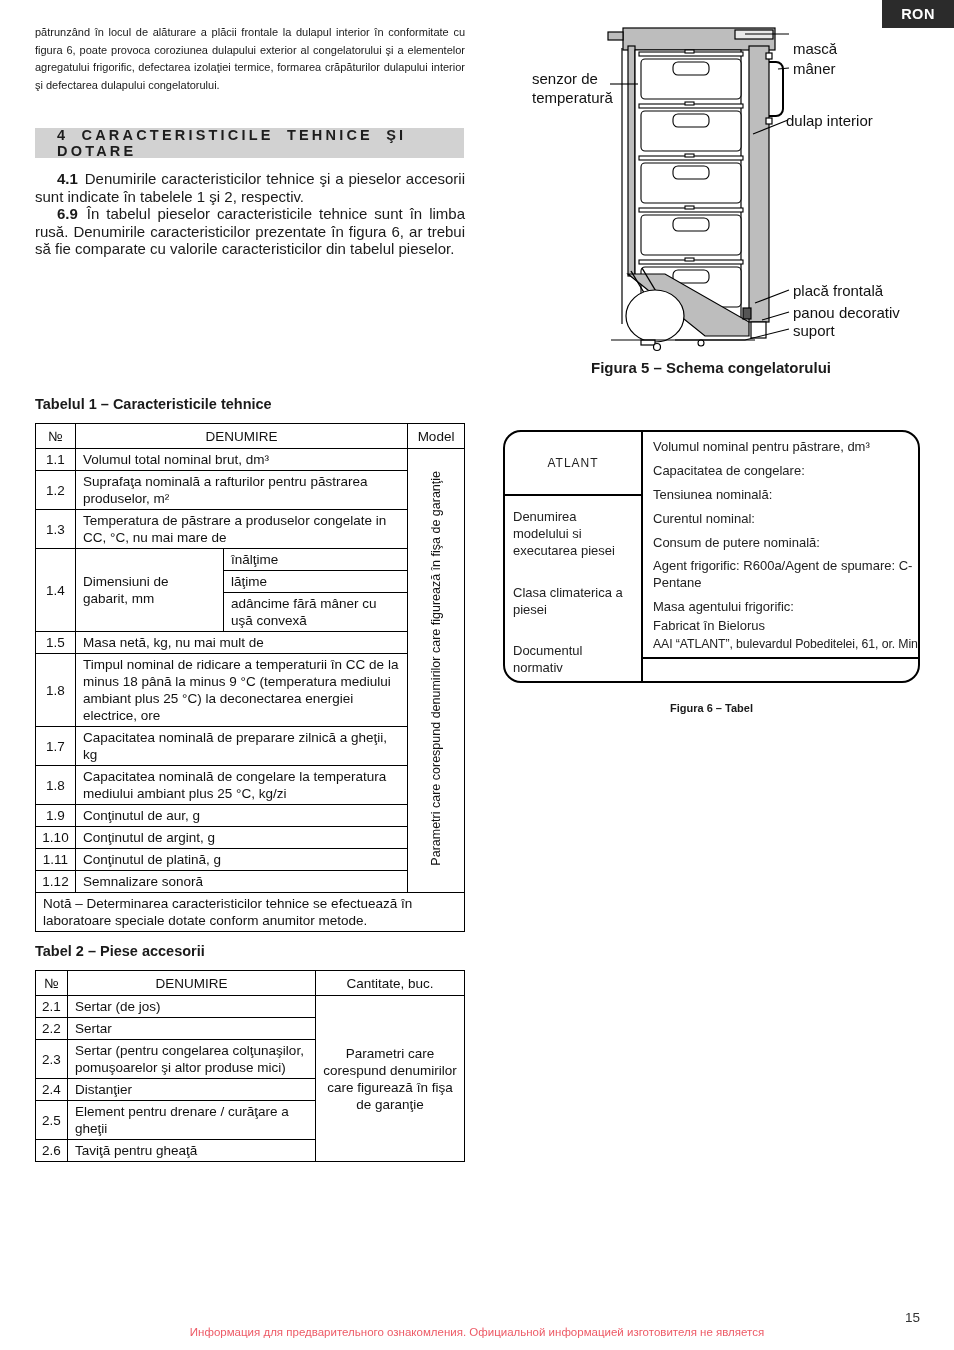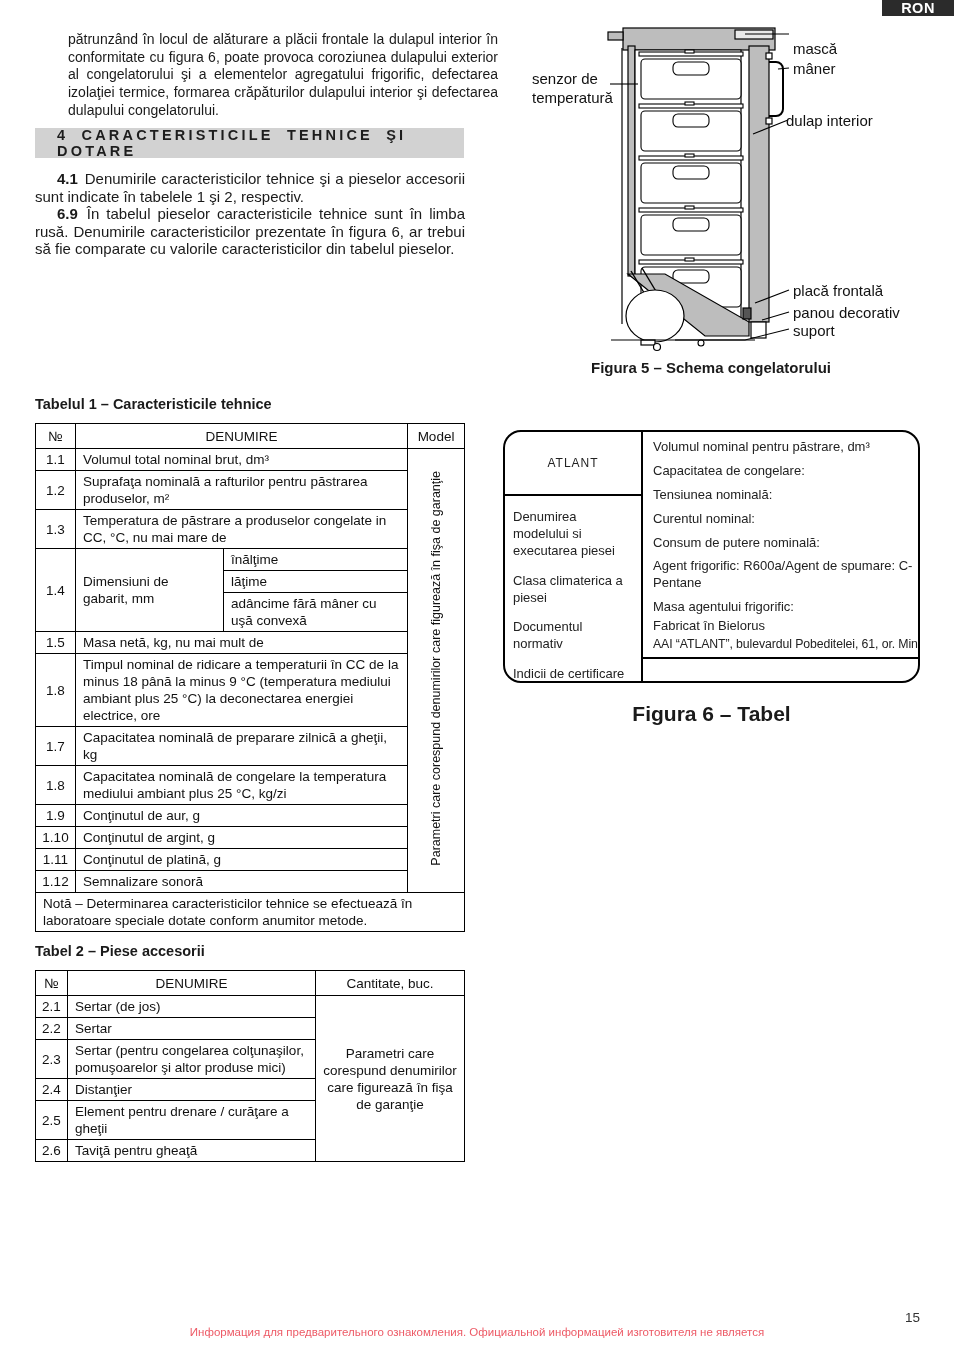--- a/index.html
+++ b/index.html
@@ -2,28 +2,28 @@
 <html><head>
 <meta charset="utf-8">
 <style>
   html,body { margin:0; padding:0; background:#ffffff; }
   .page {
     position:relative; width:954px; height:1350px; overflow:hidden;
     background:#ffffff; font-family:"Liberation Sans", sans-serif; color:#1a1a1a;
   }
   
   .ron-badge {
-    position:absolute; top:0; right:0; width:72px; height:16px;
+    position:absolute; top:0; right:0; width:72px; height:28px;
     background:#2b2b2b; color:#ffffff; font-weight:bold; font-size:14.5px;
     display:flex; align-items:center; justify-content:center; letter-spacing:.5px;
   }
   
   .intro {
-    position:absolute; left:35px; top:31px; width:430px;
-    font-size:14px; line-height:17.7px; text-align:justify;margin-left:33px;
+    position:absolute; left:35px; top:24px; width:430px;
+    font-size:11px; line-height:17.7px; text-align:justify;
   }
   .section-bar {
     position:absolute; left:35px; top:128px; width:429px; height:30px;
     background:#d2d2d2; box-sizing:border-box; padding-left:22px;
     display:flex; align-items:center;
     font-weight:bold; font-size:14.5px; letter-spacing:3.2px; word-spacing:6px; color:#1d1d1d;
   }
   .paras {
     position:absolute; left:35px; top:170px; width:430px;
     font-size:15px; line-height:17.6px; text-align:justify;
@@ -63,27 +63,27 @@
   .row3 { height:52px; }
   
   .fig6 {
     position:absolute; left:503px; top:430px; width:417px; height:253px;
     border:2px solid #000; border-radius:18px; box-sizing:border-box;
     font-size:13px; color:#222; overflow:hidden;
   }
   .fig6-grid { display:flex; height:100%; }
   .fig6-left { width:138px; flex:none; border-right:2px solid #000; display:flex; flex-direction:column; box-sizing:border-box; }
   .fig6-brand { height:64px; flex:none; border-bottom:2px solid #000; display:flex; align-items:center; justify-content:center; font-size:12px; letter-spacing:1px; box-sizing:border-box; }
-  .fig6-left-items { padding:13px 8px; display:flex; flex-direction:column; gap:13px; line-height:1.3; }
+  .fig6-left-items { padding:13px 8px; display:flex; flex-direction:column; gap:25px; line-height:1.3; }
   .fig6-right { flex:1; display:flex; flex-direction:column; padding:7px 10px 0; box-sizing:border-box; }
   .fig6-right div { margin-bottom:7px; line-height:1.3; }
   .fig6-right div.tight { margin-bottom:2px; }
   .fig6-right div.fit { white-space:nowrap; font-size:12.3px; letter-spacing:-.1px; margin-bottom:0; }
   .fig6-sep { border-top:2px solid #000; margin:4px -10px 0; }
-  .fig6-caption { position:absolute; left:503px; top:702px; width:417px; text-align:center; font-weight:bold; font-size:21px; }
+  .fig6-caption { position:absolute; left:503px; top:702px; width:417px; text-align:center; font-weight:bold; font-size:11px; }
   
   .footer-note { position:absolute; left:0; top:1326px; width:954px; text-align:center; color:#ed5a66; font-size:11.5px; }
   .page-num { position:absolute; top:1310px; right:34px; font-size:13.5px; color:#333; }
 </style>
 </head>
 <body>
 
 <div class="page">
 
   <div class="ron-badge">RON</div>

